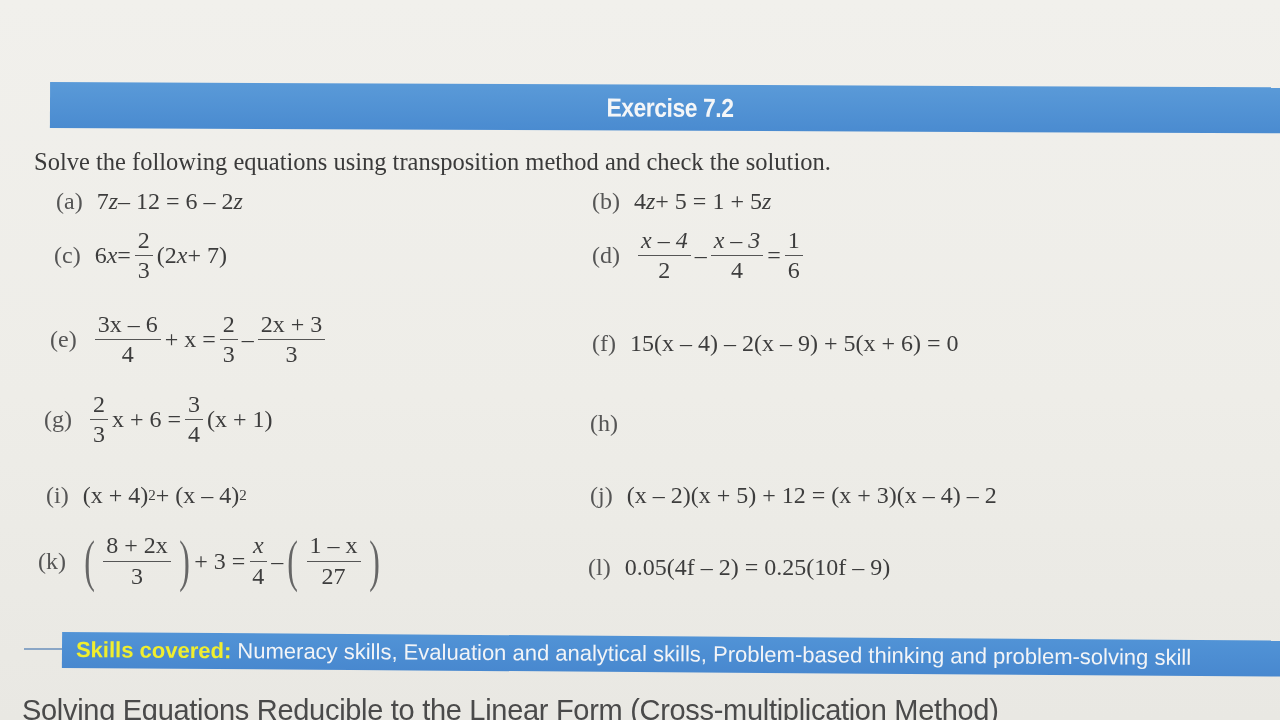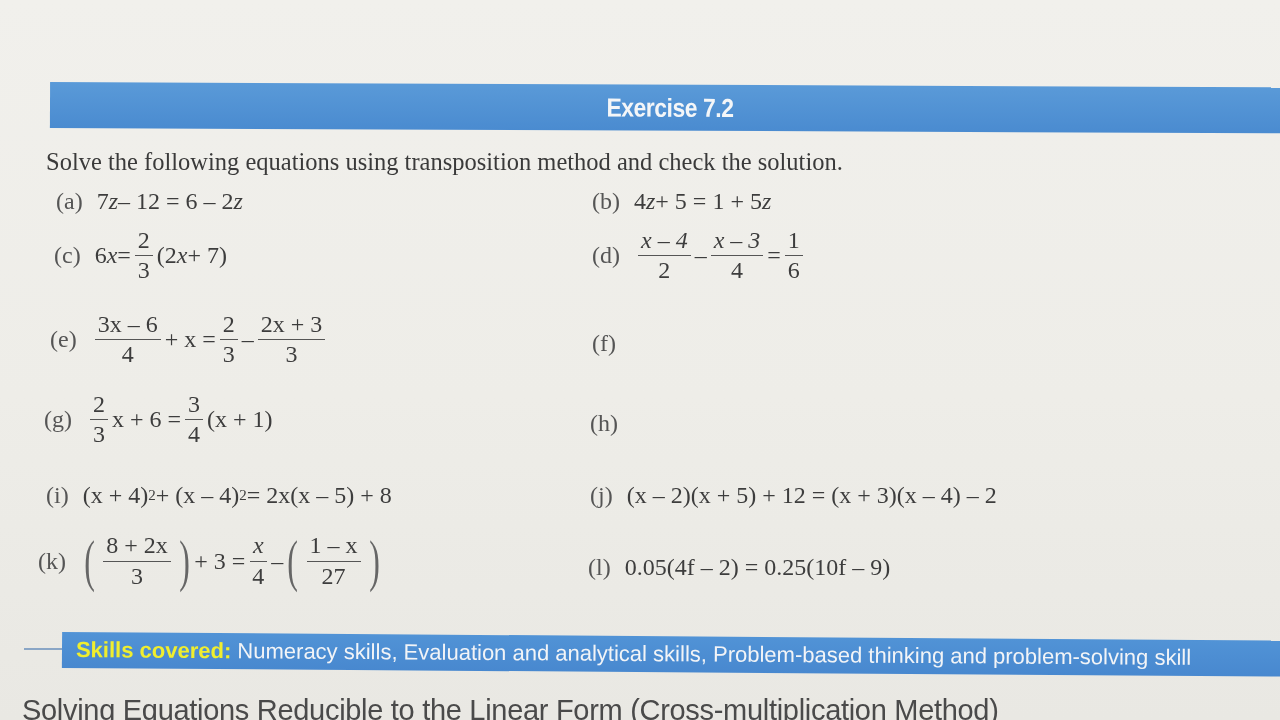--- a/index.html
+++ b/index.html
@@ -14,21 +14,21 @@
     background:linear-gradient(180deg,#5a9ad8 0%,#4a8bd0 100%);
     transform:rotate(0.25deg);transform-origin:left center;
   }
   .banner-title{
     position:absolute;left:0;right:0;top:8px;text-align:center;
     font-family:"Liberation Sans","DejaVu Sans",sans-serif;font-weight:bold;
     font-size:26px;color:#f4f6f8;letter-spacing:-0.5px;
     transform:scaleX(0.88);
   }
   .instruction{
-    position:absolute;left:46px;top:148px;font-size:24.5px;color:#3a3a3a;
+    position:absolute;left:34px;top:148px;font-size:24.5px;color:#3a3a3a;
     white-space:nowrap;
   }
   .q{position:absolute;font-size:24px;color:#3d3d3d;white-space:nowrap;display:flex;align-items:center;}
   .lbl{display:inline-block;margin-right:14px;color:#555;}
   .v{font-style:italic;}
   .frac{display:inline-flex;flex-direction:column;align-items:center;vertical-align:middle;margin:0 4px;line-height:1.05;}
   .frac .num{padding:0 3px 2px;border-bottom:1.5px solid #555;}
   .frac .den{padding:2px 3px 0;}
   .big-paren{font-size:58px;font-weight:200;line-height:1;color:#666;transform:scaleX(0.55);display:inline-block;}
   sup{font-size:15px;}
@@ -116,20 +116,21 @@
     </span>
   <span>–</span>
   <span class="frac">
       <span class="num">2x + 3</span>
       <span class="den">3</span>
     </span>
 </div>
 
 <div class="q" style="left:592px;top:330px;">
   <span class="lbl">(f)</span>
+  <span>15(x – 4) – 2(x – 9) + 5(x + 6) = 0</span>
 </div>
 
 <div class="q" style="left:44px;top:392px;">
   <span class="lbl">(g)</span>
   <span class="frac">
       <span class="num">2</span>
       <span class="den">3</span>
     </span>
   <span>x + 6 =</span>
   <span class="frac">
@@ -142,21 +143,20 @@
 <div class="q" style="left:590px;top:410px;">
   <span class="lbl">(h)</span>
 </div>
 
 <div class="q" style="left:46px;top:482px;">
   <span class="lbl">(i)</span>
   <span>(x + 4)</span>
     <sup>2</sup>
     <span> + (x – 4)</span>
     <sup>2</sup>
-    <span> = 2x(x – 5) + 8</span>
 </div>
 
 <div class="q" style="left:590px;top:482px;">
   <span class="lbl">(j)</span>
   <span>(x – 2)(x + 5) + 12 = (x + 3)(x – 4) – 2</span>
 </div>
 
 <div class="q" style="left:38px;top:532px;">
   <span class="lbl">(k)</span>
   <span class="big-paren">(</span>

